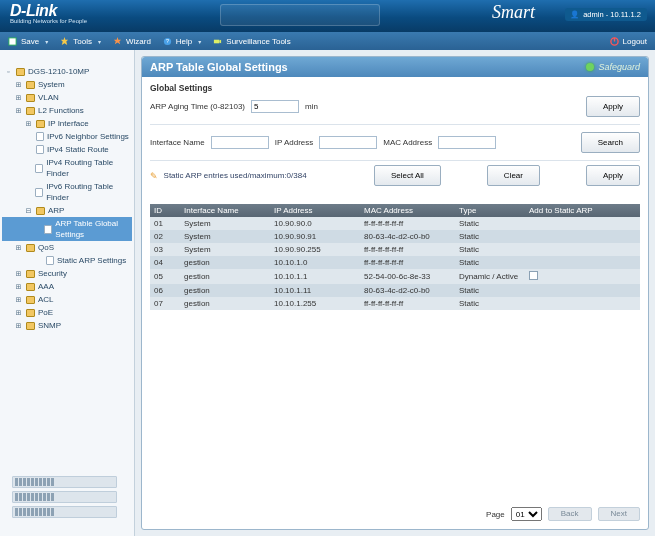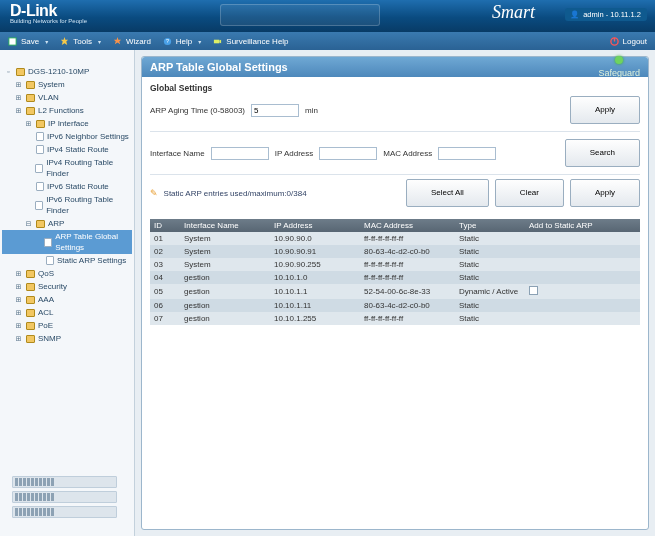--- a/index.html
+++ b/index.html
@@ -1,19 +1,19 @@
 <!DOCTYPE html>
 <html><head>
 <meta charset="utf-8">
 <style>
   * { box-sizing: border-box; }
   html, body { margin:0; padding:0; width:655px; height:536px; font-family: Tahoma, Arial, sans-serif; font-size:8.5px; background:#eef2f6; }
   .top-banner { height:32px; background:linear-gradient(#1f6eaf,#0a4b80 55%,#083b66); position:relative; overflow:hidden; }
   .logo { position:absolute; left:10px; top:2px; color:#fff; }
-  .logo-main { font-size:16px; font-weight:bold; letter-spacing:-0.5px;}
+  .logo-main { font-size:16px; font-weight:bold; font-style:italic; letter-spacing:-0.5px;}
   .logo-sub { font-size:6px; color:#cde2f2; margin-top:-2px;}
   .ports-box { position:absolute; left:220px; top:4px; width:160px; height:22px; background:rgba(255,255,255,0.08); border:1px solid rgba(255,255,255,0.2); border-radius:3px;}
   .smart-logo { position:absolute; right:120px; top:2px; color:#fff; font-size:18px; font-style:italic; font-family:'Brush Script MT',cursive;}
   .admin-pill { position:absolute; right:8px; top:8px; background:#0f5a8f; color:#fff; padding:2px 6px; border-radius:3px; font-size:7.5px;}
   .admin-pill::before { content:"👤"; margin-right:3px;}
   .toolbar { height:18px; background:linear-gradient(#3a7ab0,#2a6294); display:flex; align-items:center; color:#fff; font-size:8px; gap:12px; padding:0 8px;}
   .toolbar .tb-item { display:flex; align-items:center; gap:4px; cursor:pointer;}
   .toolbar .tb-item svg { width:9px; height:9px; }
   .toolbar .arrow::after { content:"▾"; font-size:6px; margin-left:2px; color:#cfe3f3;}
   .toolbar .spacer { flex:1; }
@@ -25,33 +25,33 @@
   .tree-row .folder { width:9px; height:8px; background:#f2c762; border:1px solid #b08a1c; border-radius:1px; flex-shrink:0;}
   .tree-row .file { width:8px; height:9px; background:#fff; border:1px solid #9baec0; border-radius:1px; flex-shrink:0;}
   .ind1 { padding-left:12px;} .ind2 { padding-left:22px;} .ind3 { padding-left:32px;}
   .tree-row.sel { background:#5b9bd3; color:#fff;}
   .device-img { position:absolute; bottom:8px; left:12px; width:105px; height:55px; }
   .rack { background:#dde5ec; border:1px solid #bfcedb; height:12px; margin-top:3px; border-radius:1px; display:flex; padding:1px 2px; gap:1px;}
   .rack span { background:#8da2b4; width:3px; height:8px;}
   .main { flex:1; padding:6px; }
   .panel { background:#fff; border:1px solid #9cb6cc; border-radius:3px; height:100%; display:flex; flex-direction:column; }
   .panel-header { height:20px; background:linear-gradient(#6fa8d4,#4d88bb); color:#fff; display:flex; align-items:center; justify-content:space-between; padding:0 8px; border-radius:3px 3px 0 0; font-size:11px; font-weight:bold;}
-  .safeguard { display:flex; align-items:center; gap:4px; font-size:9px; font-weight:normal; color:#dff2dc;flex-direction:column;}
+  .safeguard { display:flex; align-items:center; gap:4px; font-size:9px; font-weight:normal; font-style:italic; color:#dff2dc;}
   .safeguard .dot { width:8px; height:8px; background:#6fd35f; border-radius:50%; display:inline-block; box-shadow:0 0 3px #3bab2c;}
   .panel-body { padding:6px 8px; flex:1; position:relative; color:#333;}
   .section-title { font-weight:bold; font-size:8.5px; color:#333; }
   .row { display:flex; align-items:center; gap:6px; padding:3px 0; font-size:8px;}
   .row label {}
   input.ti { border:1px solid #a9bdd0; height:13px; font-size:8px; padding:0 2px;}
-  .btn { background:linear-gradient(#fefefe,#e4e9ee); border:1px solid #9aaec0; border-radius:2px; height:28px; line-height:12px; font-size:8px; padding:0 24px; cursor:pointer;}
+  .btn { background:linear-gradient(#fefefe,#e4e9ee); border:1px solid #9aaec0; border-radius:2px; height:21px; line-height:12px; font-size:8px; padding:0 16px; cursor:pointer;margin-left:40px;}
   .divider { border-top:1px solid #dbe3eb; margin:4px 0;}
   .entries-bar { display:flex; align-items:center; gap:6px; font-size:8px; color:#346; }
   .entries-bar .pencil { color:#e79c2e; font-size:9px;}
   .entries-bar .grow { flex:1;}
-  table.arp { width:100%; border-collapse:collapse; font-size:8px; margin-top:12px;}
+  table.arp { width:100%; border-collapse:collapse; font-size:8px; margin-top:18px;}
   table.arp th { background:linear-gradient(#6d7c89,#586673); color:#fff; text-align:left; padding:2px 4px; font-weight:normal; }
   table.arp td { padding:2px 4px; color:#333;}
   table.arp tr.even td { background:#dfe7ed;}
   table.arp tr.odd td { background:#cfdbe4;}
   .chk { width:9px; height:9px; background:#fff; border:1px solid #8ba1b4; display:inline-block;}
   .pager { position:absolute; bottom:8px; right:8px; display:flex; align-items:center; gap:6px; font-size:8px;}
   .pager .pbtn { background:#e3e8ed; border:1px solid #c3d0db; color:#7a8a98; height:14px; line-height:12px; padding:0 12px; border-radius:2px; cursor:default;}
   .pager select { font-size:8px; height:14px;}
   .right-btn { display:flex; justify-content:flex-end;}
 </style>
@@ -92,21 +92,21 @@
         <circle cx="5" cy="5" r="4" fill="#4aa1e8"></circle>
         <text x="5" y="7" font-size="6" text-anchor="middle" fill="#fff">?</text>
       </svg>
       <span>Help</span>
     </div>
   <div class="tb-item">
       <svg viewBox="0 0 10 10">
         <rect x="1" y="3" width="6" height="4" fill="#de6"></rect>
         <path d="M7 4l2-1v4l-2-1z" fill="#de6"></path>
       </svg>
-      <span>Surveillance Help</span>
+      <span>Surveillance Tools</span>
     </div>
   <div class="spacer"></div>
 
   <div class="tb-item">
       <svg viewBox="0 0 10 10">
         <circle cx="5" cy="5" r="4" fill="none" stroke="#f55" stroke-width="1.5"></circle>
         <line x1="5" y1="1" x2="5" y2="5" stroke="#f55" stroke-width="1.5"></line>
       </svg>
       <span>Logout</span>
     </div>
@@ -150,46 +150,41 @@
         <span>IPv4 Static Route</span>
       </div>
     <div class="tree-row ind2">
         <span class="exp" style="visibility:hidden">·</span>
         <span class="file"></span>
         <span>IPv4 Routing Table Finder</span>
       </div>
     <div class="tree-row ind2">
         <span class="exp" style="visibility:hidden">·</span>
         <span class="file"></span>
-        <span>IPv6 Static Route</span>
-      </div>
-    <div class="tree-row ind2">
-        <span class="exp" style="visibility:hidden">·</span>
-        <span class="file"></span>
         <span>IPv6 Routing Table Finder</span>
       </div>
     <div class="tree-row ind2">
         <span class="exp">⊟</span>
         <span class="folder"></span>
         <span>ARP</span>
       </div>
     <div class="tree-row ind3 sel">
         <span class="exp" style="visibility:hidden">·</span>
         <span class="file"></span>
         <span>ARP Table Global Settings</span>
       </div>
+    <div class="tree-row ind1">
+        <span class="exp">⊞</span>
+        <span class="folder"></span>
+        <span>QoS</span>
+      </div>
     <div class="tree-row ind3">
         <span class="exp" style="visibility:hidden">·</span>
         <span class="file"></span>
         <span>Static ARP Settings</span>
-      </div>
-    <div class="tree-row ind1">
-        <span class="exp">⊞</span>
-        <span class="folder"></span>
-        <span>QoS</span>
       </div>
     <div class="tree-row ind1">
         <span class="exp">⊞</span>
         <span class="folder"></span>
         <span>Security</span>
       </div>
     <div class="tree-row ind1">
         <span class="exp">⊞</span>
         <span class="folder"></span>
         <span>AAA</span>
@@ -255,21 +250,21 @@
       <div class="panel-header">
         <div>ARP Table Global Settings</div>
         <div class="safeguard">
             <span class="dot"></span>
             <span>Safeguard</span>
           </div>
       </div>
       <div class="panel-body">
         <div class="section-title">Global Settings</div>
         <div class="row">
-          <label>ARP Aging Time (0-58003)</label>
+          <label>ARP Aging Time (0-82103)</label>
           <input class="ti" style="width: 48px;" value="5">
           <span>min</span>
           <div style="flex:1" class="right-btn">
               <button class="btn">Apply</button>
             </div>
         </div>
         <div class="divider"></div>
         <div class="row">
           <label>Interface Name</label>
           <input class="ti" style="width: 58px;">
@@ -354,16 +349,22 @@
                 <td>07</td>
                 <td>gestion</td>
                 <td>10.10.1.255</td>
                 <td>ff-ff-ff-ff-ff-ff</td>
                 <td>Static</td>
                 <td></td>
               </tr>
             </tbody>
         </table>
 
+        <div class="pager">
+          <span>Page</span>
+          <select><option>01</option></select>
+          <span class="pbtn">Back</span>
+          <span class="pbtn">Next</span>
+        </div>
       </div>
     </div>
   </div>
 </div>
 
 </body></html>

